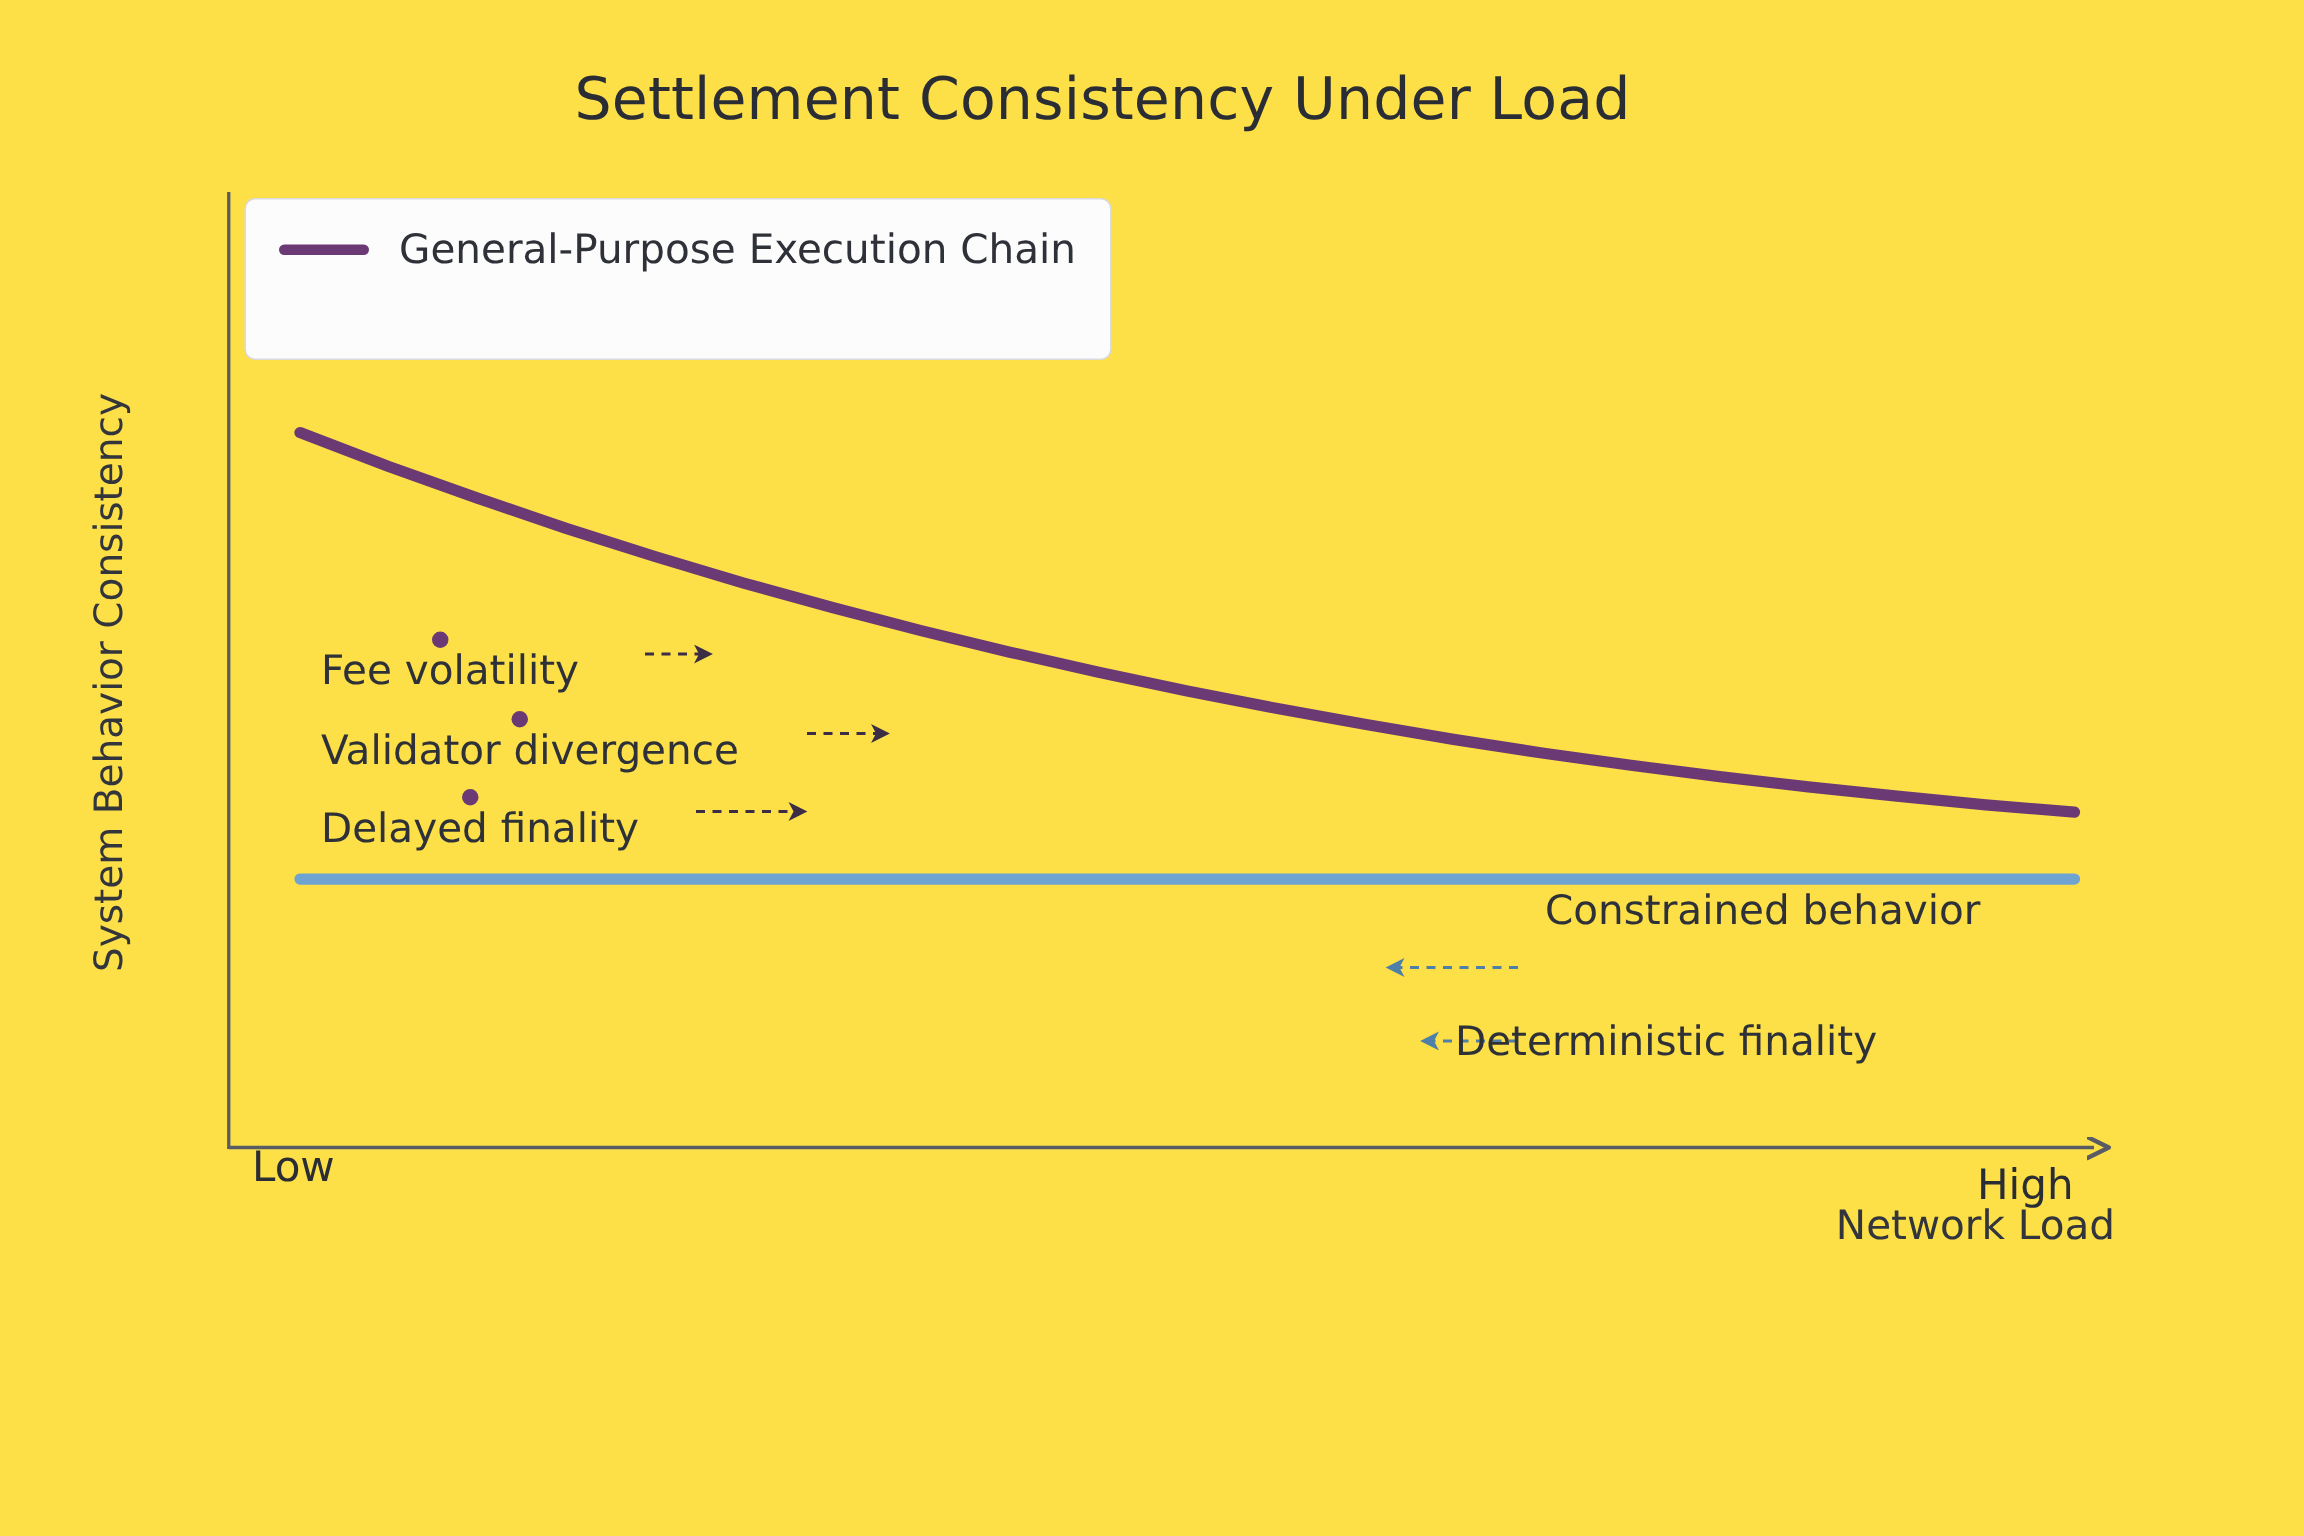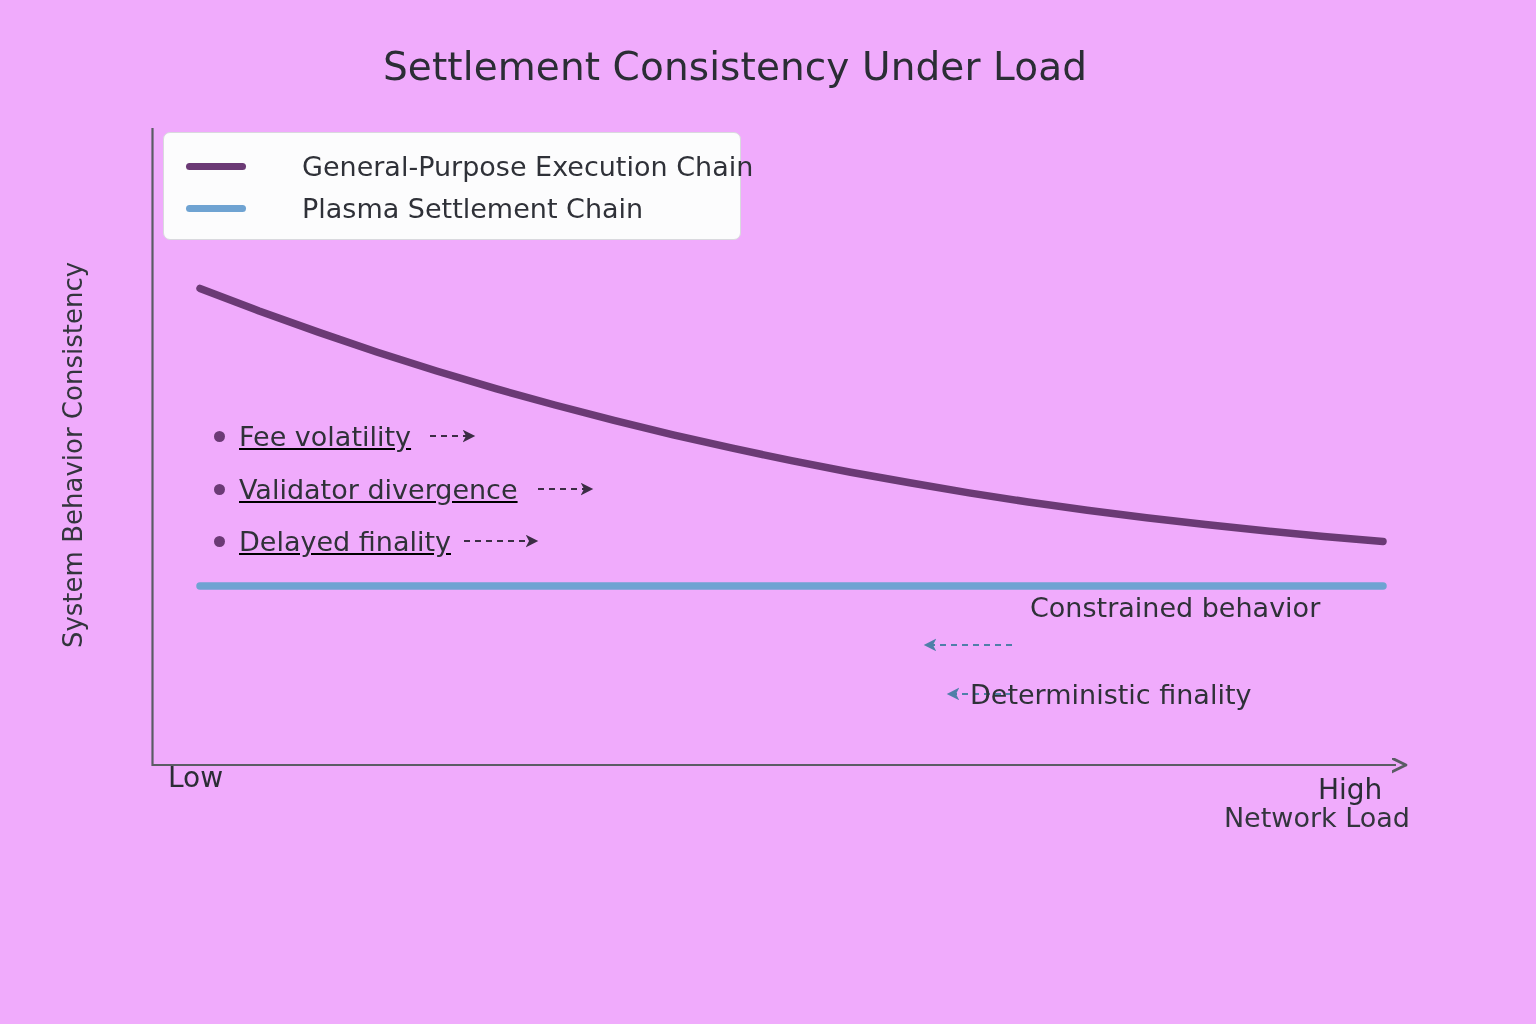--- a/index.html
+++ b/index.html
@@ -4,21 +4,21 @@
 <style>
   html, body {
     margin: 0;
     padding: 0;
     background: #ffffff;
   }
   #canvas {
     position: relative;
     width: 1536px;
     height: 1024px;
-    background: #f0abfc;
+    background: #fde047;
     font-family: "DejaVu Sans", sans-serif;
     overflow: hidden;
   }
 
   
   #chart-title {
     position: absolute;
     left: 0;
     top: 44px;
     width: 1470px;
@@ -88,21 +88,20 @@
     background: #fcfcfd;
     border: 1.6px solid #d9d9de;
     border-radius: 7px;
     box-sizing: border-box;
     padding: 12px 0 0 22px;
   }
   .legend-row {
     display: flex;
     align-items: center;
     height: 42px;
-    gap: 36px;
   }
   .legend-swatch {
     width: 60px;
     height: 7px;
     border-radius: 4px;
     margin-right: 20px;
     flex: 0 0 auto;
   }
   .legend-label {
     font-size: 27px;
@@ -110,21 +109,21 @@
     white-space: nowrap;
   }
 
   
   .anno {
     position: absolute;
     display: flex;
     align-items: center;
     white-space: nowrap;
   }
-  .anno-left-list { flex-direction: row; text-decoration: underline; }
+  .anno-left-list { flex-direction: column; }
   .bullet {
     width: 11px;
     height: 11px;
     border-radius: 50%;
     margin-right: 14px;
     flex: 0 0 auto;
   }
   .anno-text {
     font-size: 27px;
     color: #2f3138;
@@ -164,24 +163,20 @@
 
     <line x1="1012" y1="645" x2="925" y2="645" stroke="#4E7FA8" stroke-width="2.1" stroke-dasharray="6,5" marker-end="url(#arrowhead-blue)"></line>
     <line x1="1012" y1="694" x2="948" y2="694" stroke="#4E7FA8" stroke-width="2.1" stroke-dasharray="6,5" marker-end="url(#arrowhead-blue)"></line>
   </svg>
 
   <div id="legend">
     <div class="legend-row">
       <span class="legend-swatch" style="background:#6B3A75;"></span>
       <span class="legend-label">General-Purpose Execution Chain</span>
     </div>
-    <div class="legend-row">
-      <span class="legend-swatch" style="background:#6FA3D2;"></span>
-      <span class="legend-label">Plasma Settlement Chain</span>
-    </div>
   </div>
 
   <div class="anno anno-left-list" style="left:214px; top:421px;">
     <span class="bullet" style="background:#6B3A75;"></span>
     <span class="anno-text">Fee volatility</span>
   </div>
 
   <div class="anno anno-left-list" style="left:214px; top:526px;">
     <span class="bullet" style="background:#6B3A75;"></span>
     <span class="anno-text">Delayed finality</span>

